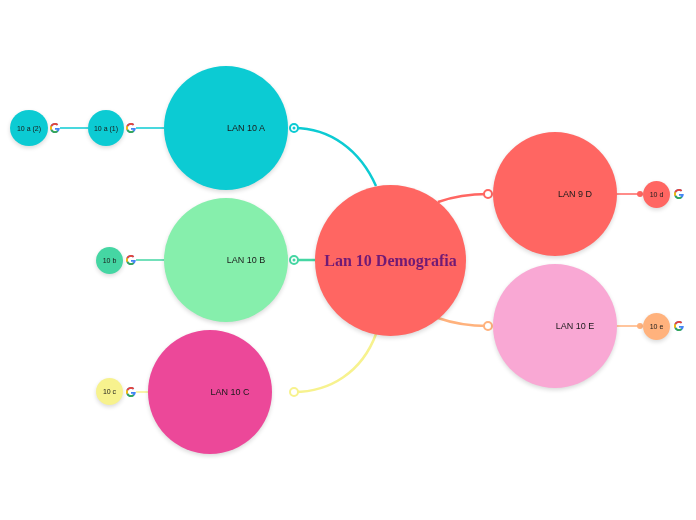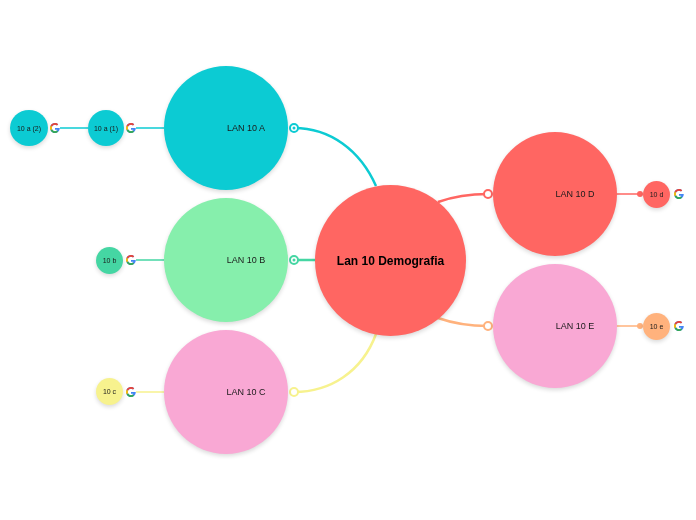--- a/index.html
+++ b/index.html
@@ -2,21 +2,21 @@
 <html><head>
 <meta charset="utf-8">
 <style>
   html, body { margin:0; padding:0; background:#ffffff; }
   body { width:696px; height:520px; position:relative; overflow:hidden; font-family:"Liberation Sans", sans-serif; }
   #canvas { position:absolute; left:0; top:0; width:696px; height:520px; }
   .node { position:absolute; border-radius:50%; display:flex; align-items:center; justify-content:center; box-shadow:0 2px 4px rgba(0,0,0,0.15); cursor:pointer; }
   .node span { color:#1a1a1a; white-space:nowrap; }
   .big span { font-size:9px;padding-left:40px; }
   .small span { font-size:7px; }
-  .root span { font-family:Liberation Sans, sans-serif; font-weight:bold; font-size:12px; color:#000000; }
+  .root span { font-family:Liberation Serif, serif; font-weight:bold; font-size:16px; color:#701a75; }
   .gicon { position:absolute; width:10px; height:10px; }
 </style>
 </head>
 <body>
 
 <svg id="canvas" width="696" height="520" viewBox="0 0 696 520">
 
   <path d="M294 128 C 330 128, 360 150, 376 186" stroke="#0ccbd3" stroke-width="2.5" fill="none"></path>
   <circle cx="294" cy="128" r="4" fill="#fff" stroke="#0ccbd3" stroke-width="2"></circle>
   <circle cx="294" cy="128" r="1.5" fill="#0ccbd3"></circle>
@@ -62,29 +62,29 @@
   <span>10 a (2)</span>
 </div>
 
 <div class="node big" style="left:164px;top:198px;width:124px;height:124px;background:#86efac;">
   <span>LAN 10 B</span>
 </div>
 <div class="node small" style="left:96px;top:247px;width:27px;height:27px;background:#45d6a3;">
   <span>10 b</span>
 </div>
 
-<div class="node big" style="left:164px;top:330px;width:124px;height:124px;background:#f9a8d4;">
+<div class="node big" style="left:148px;top:330px;width:124px;height:124px;background:#ec4899;">
   <span>LAN 10 C</span>
 </div>
 <div class="node small" style="left:96px;top:378px;width:27px;height:27px;background:#f7f28e;">
   <span>10 c</span>
 </div>
 
 <div class="node big" style="left:493px;top:132px;width:124px;height:124px;background:#ff6662;">
-  <span>LAN 10 D</span>
+  <span>LAN 9 D</span>
 </div>
 <div class="node small" style="left:643px;top:181px;width:27px;height:27px;background:#ff6662;">
   <span>10 d</span>
 </div>
 
 <div class="node big" style="left:493px;top:264px;width:124px;height:124px;background:#f9a8d4;">
   <span>LAN 10 E</span>
 </div>
 <div class="node small" style="left:643px;top:313px;width:27px;height:27px;background:#ffb27d;">
   <span>10 e</span>

